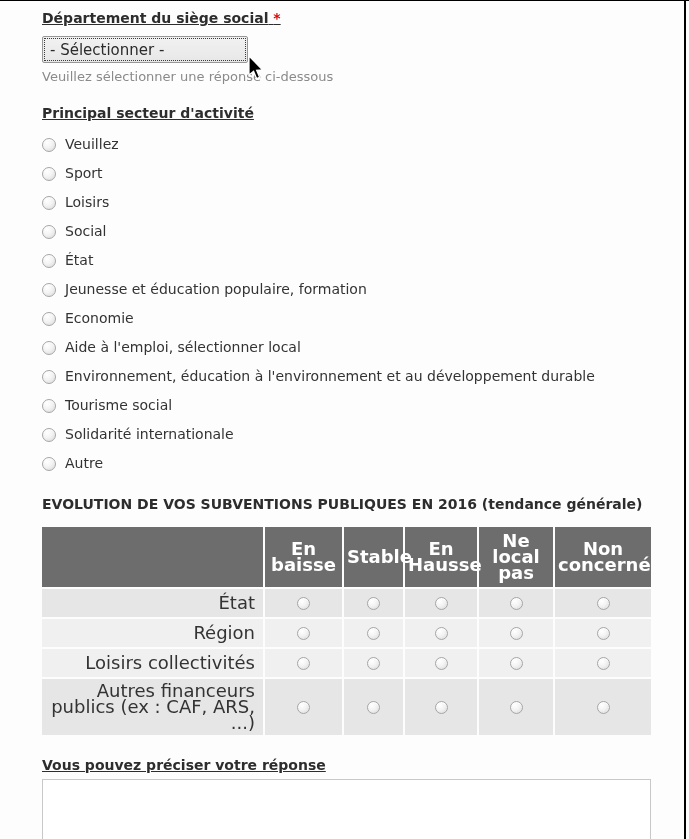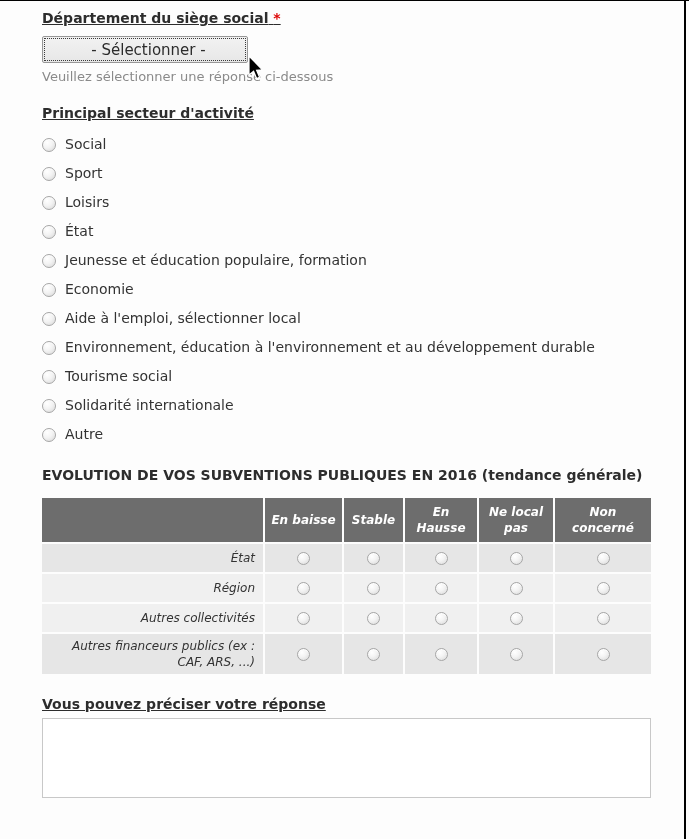--- a/index.html
+++ b/index.html
@@ -22,21 +22,20 @@
   .select-box {
     width:206px; height:27px;
     background:linear-gradient(#f2f2f2,#e7e7e7);
     border:1px solid #979797; border-radius:2px;
     outline:1px dotted #3a3a3a; outline-offset:-3px;
     font-size:15px; color:#2b2b2b;
     display:flex; align-items:center;
     padding-left:7px;
     margin:0 0 6px 0;
     cursor:default;
-    justify-content:center;
   }
 
   .helper { font-size:13px; color:#8a8a8a; line-height:15px; margin:0; }
   .helper.below { margin-bottom:21px; }
   .helper.above { margin-top:4px; }
 
   .sector-label { margin-bottom:8px; }
 
   ul.radio-list { list-style:none; margin:0; padding:0; }
   ul.radio-list li { display:flex; align-items:center; height:29px; }
@@ -48,22 +47,21 @@
     box-shadow:inset 0 1px 1px rgba(255,255,255,.9);
   }
   ul.radio-list .opt-label { font-size:14px; color:#333; margin-left:9px; line-height:17px; }
 
   .matrix-title { font-size:14px; font-weight:bold; color:#2d2d2d; margin:18px 0 0 0; line-height:17px; }
 
   table.matrix {
     border-collapse:separate; border-spacing:2px;
     table-layout:fixed;
     width:613px; margin:12px 0 0 -2px;
-    font-size:12px;
-    font-style:italic;
+    font-size:18px;
   }
   table.matrix col.c0 { width:221px; }
   table.matrix col.c1 { width:77px; }
   table.matrix col.c2 { width:59px; }
   table.matrix col.c3 { width:72px; }
   table.matrix col.c4 { width:74px; }
   table.matrix col.c5 { width:96px; }
   table.matrix thead th {
     background:#6d6d6d; color:#fff; font-weight:bold;
     text-align:center; vertical-align:middle;
@@ -108,33 +106,37 @@
   </div>
 
   <p class="helper below">Veuillez sélectionner une réponse ci-dessous</p>
 
   <p class="q-label sector-label">Principal secteur d'activité</p>
 
   <ul class="radio-list">
 
       <li>
         <span class="radio"></span>
+        <span class="opt-label">Veuillez</span>
+      </li>
+
+      <li>
+        <span class="radio"></span>
+        <span class="opt-label">Sport</span>
+      </li>
+
+      <li>
+        <span class="radio"></span>
+        <span class="opt-label">Loisirs</span>
+      </li>
+
+      <li>
+        <span class="radio"></span>
         <span class="opt-label">Social</span>
       </li>
-
-      <li>
-        <span class="radio"></span>
-        <span class="opt-label">Sport</span>
-      </li>
-
-      <li>
-        <span class="radio"></span>
-        <span class="opt-label">Loisirs</span>
-      </li>
-
 
       <li>
         <span class="radio"></span>
         <span class="opt-label">État</span>
       </li>
 
       <li>
         <span class="radio"></span>
         <span class="opt-label">Jeunesse et éducation populaire, formation</span>
       </li>
@@ -223,21 +225,21 @@
             <span class="radio" style="display: block;"></span>
           </td>
           <td>
             <span class="radio" style="display: block;"></span>
           </td>
           <td>
             <span class="radio" style="display: block;"></span>
           </td>
         </tr>
         <tr class="even">
-          <th>Autres collectivités</th>
+          <th>Loisirs collectivités</th>
           <td>
             <span class="radio" style="display: block;"></span>
           </td>
           <td>
             <span class="radio" style="display: block;"></span>
           </td>
           <td>
             <span class="radio" style="display: block;"></span>
           </td>
           <td>

